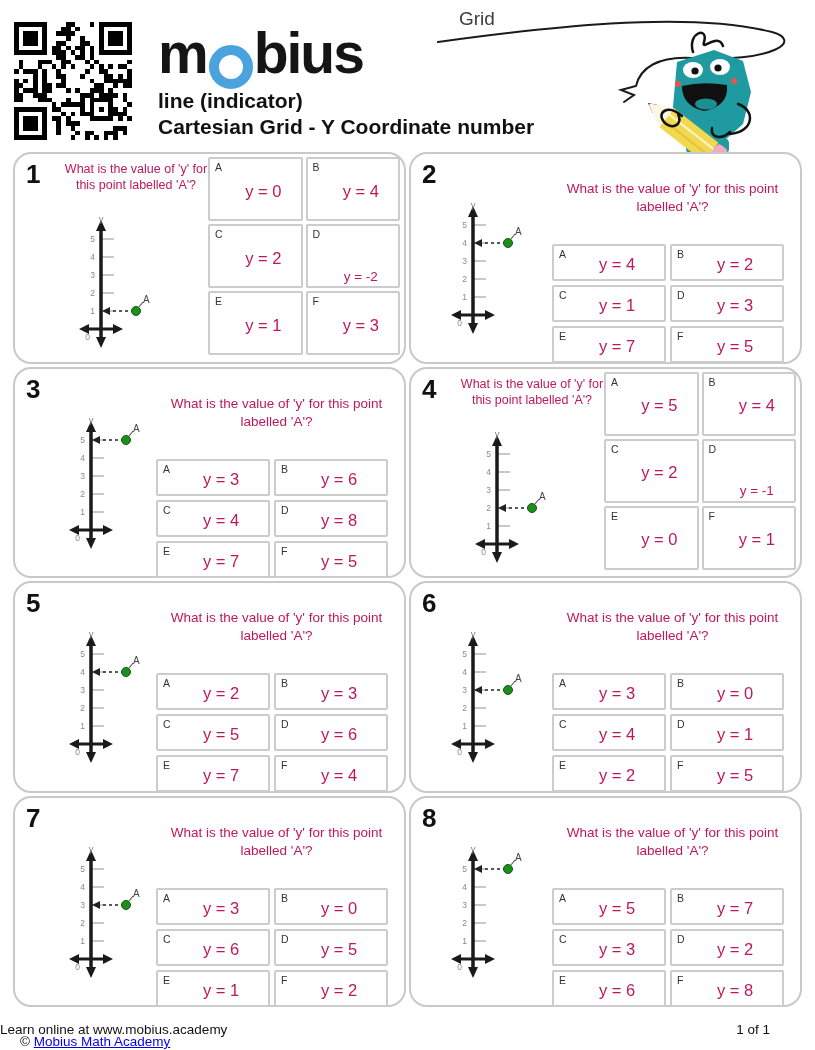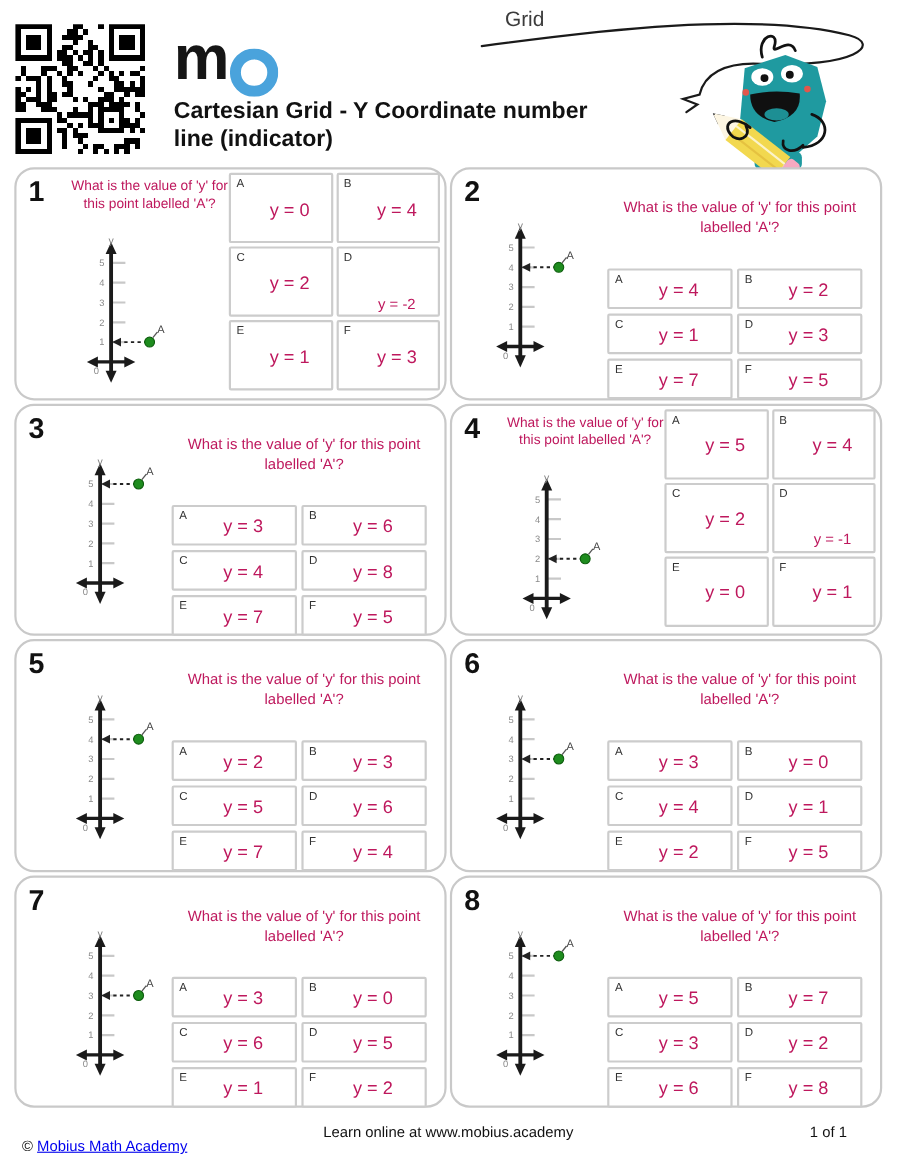--- a/index.html
+++ b/index.html
@@ -33,21 +33,21 @@
   .qbox.layoutB .answers{right:16px;top:90px;width:232px;grid-auto-rows:37px;gap:4px;}
   .cell{position:relative;border:2px solid #ccc;border-radius:2px;background:#fff;
         display:flex;align-items:center;justify-content:center;}
   .cell .letter{position:absolute;left:5px;top:2px;font-size:10.5px;color:#333;}
   .cell .value{font-size:16.5px;color:#be185d;transform:translateX(8px);margin-top:4px;}
   .cell .value.small{font-size:13.5px;margin-top:40px;}
   
   .footer{position:absolute;left:0;top:1022px;width:815px;font-size:13.5px;color:#111;}
   .foot-left{position:absolute;left:20px;top:0;margin-top:12px;}
   .foot-left a{color:#0000ee;text-decoration:underline;}
-  .foot-center{position:absolute;left:0;width:815px;text-align:center;top:0;}
+  .foot-center{position:absolute;left:0;width:815px;text-align:left;top:0;}
   .foot-right{position:absolute;right:45px;top:0;}
 </style>
 </head>
 <body>
 
 <svg class="qr" viewBox="0 0 25 25" shape-rendering="crispEdges">
     <rect x="11" y="0" width="1" height="1" fill="#000"></rect>
     <rect x="12" y="0" width="1" height="1" fill="#000"></rect>
     <rect x="16" y="0" width="1" height="1" fill="#000"></rect>
     <rect x="10" y="1" width="1" height="1" fill="#000"></rect>
@@ -246,25 +246,26 @@
     <rect x="17" y="17" width="3" height="3" fill="#fff"></rect>
     <rect x="18" y="18" width="1" height="1" fill="#000"></rect>
   </svg>
 
 <div class="logo">
   <span>m</span>
     <span class="o-icon"><svg viewBox="0 0 44 44" width="44" height="44">
         <circle cx="22" cy="22" r="17" fill="none" stroke="#4aa3dc" stroke-width="10"></circle>
         <path d="M22 10 C31 13 31 27 22 32 C28 27 26 16 22 10 Z" fill="#ffffff" opacity="0.85"></path>
       </svg></span>
+    <span>bius</span>
 </div>
 
 <div class="title">
+  <div>line (indicator)</div>
   <div>Cartesian Grid - Y Coordinate number</div>
-  <div>line (indicator)</div>
 </div>
 
 <div class="name-label">Grid</div>
 
 <svg class="header-art" viewBox="0 0 385 160">
 
   <path d="M8,42 C110,28 255,10 342,32 C372,40 348,62 262,58 C228,56 210,68 206,86 l-15,4 l13,5 l-10,7" fill="none" stroke="#1a1a1a" stroke-width="2" stroke-linecap="round"></path>
 
   <path d="M263,52 C257,32 279,26 274,42 C271,52 288,32 293,46" fill="none" stroke="#111" stroke-width="2.5" stroke-linecap="round"></path>
 

